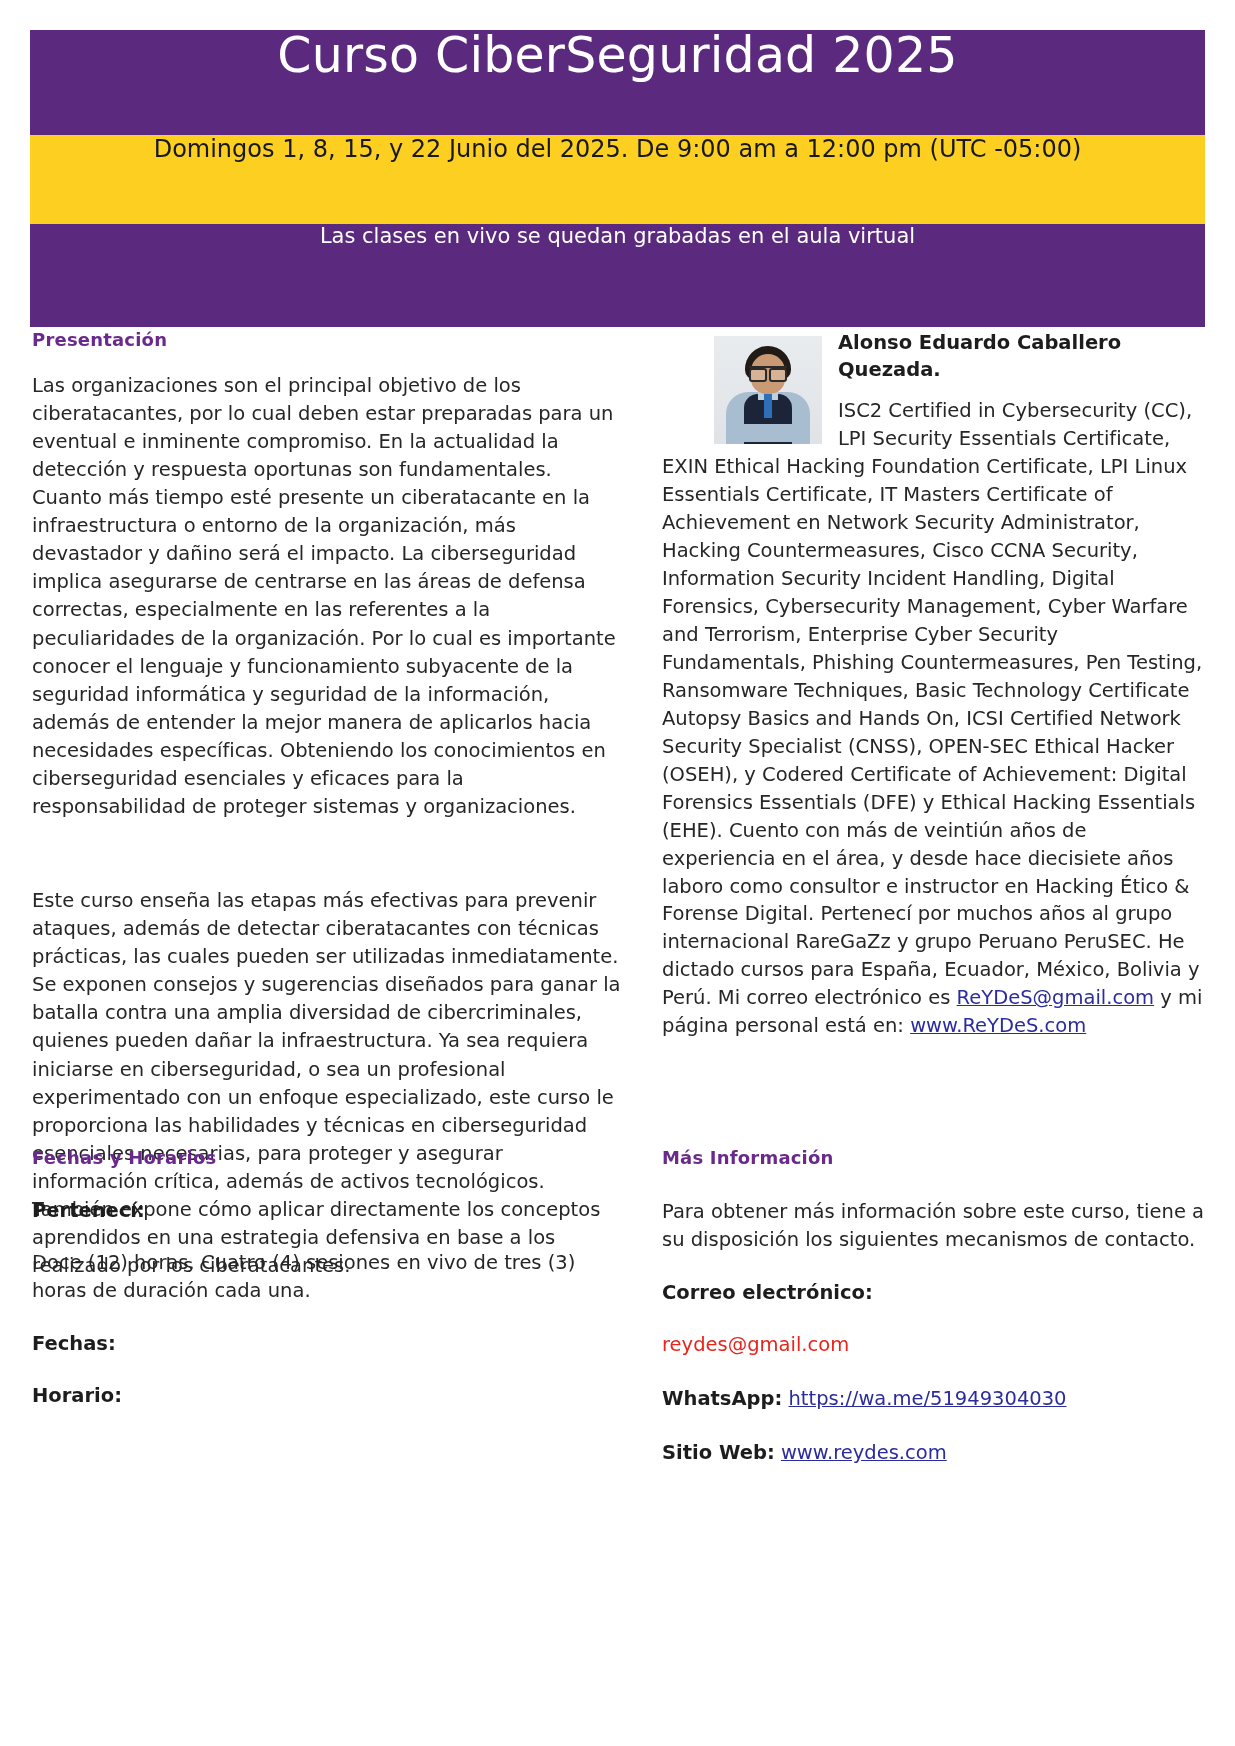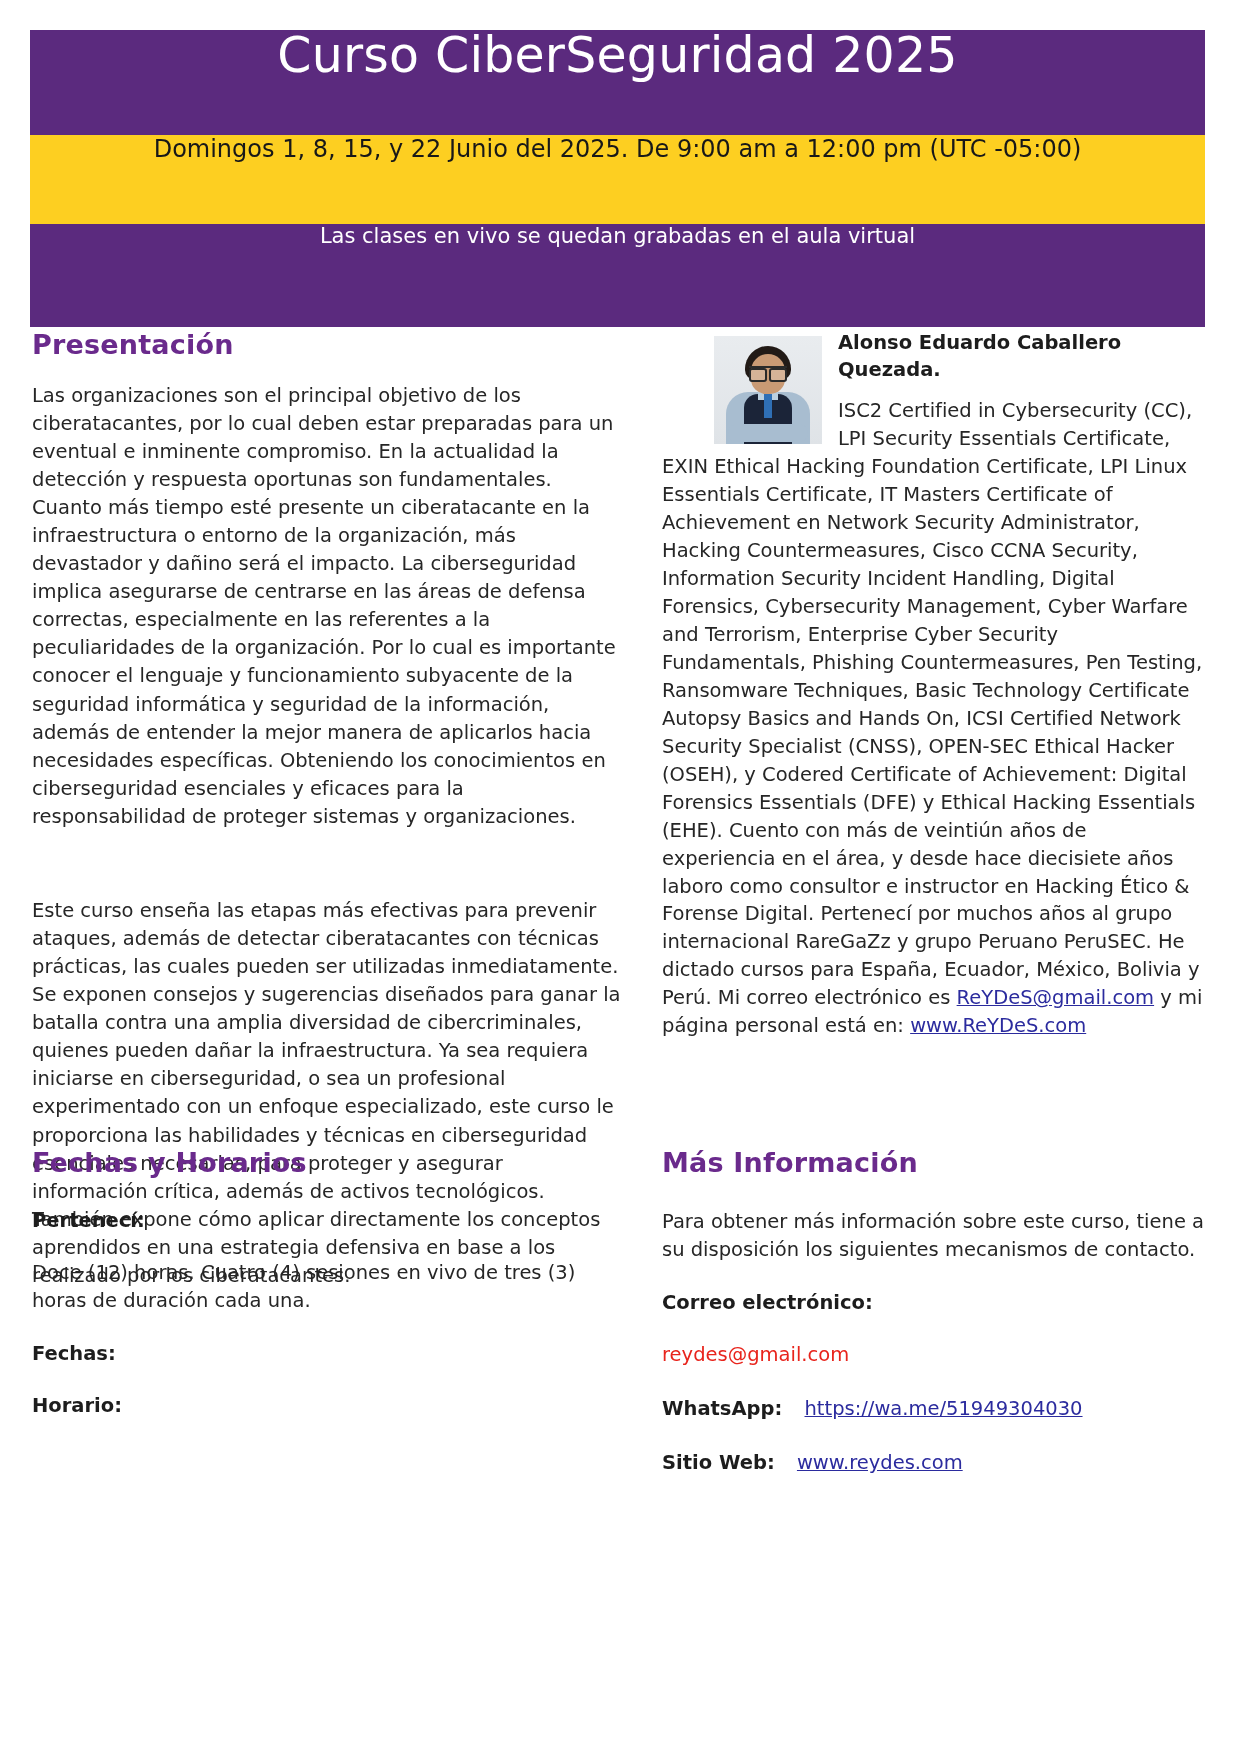--- a/index.html
+++ b/index.html
@@ -83,21 +83,21 @@
   }
   #right-column {
     width: 595px;
     padding-left: 22px;
     padding-right: 30px;
     box-sizing: border-box;
   }
 
   h2.section-heading {
     color: #6a2a8c;
-    font-size: 27px;
+    font-size: 18px;
     font-weight: bold;
     margin: 0 0 22px 0;
     line-height: 1.1;
     letter-spacing: 0.2px;
   }
   p.body-text {
     font-size: 19.5px;
     line-height: 1.44;
     margin: 0 0 10px 0;
     color: #262626;
@@ -213,21 +213,20 @@
     color: #2b2b9e;
     text-decoration: underline;
   }
   a.link-red {
     color: #e8241c;
     text-decoration: none;
   }
   a.link-blue {
     color: #2b2b9e;
     text-decoration: underline;
-    margin-left: 16px;
   }
 
   .label-bold {
     font-size: 19.5px;
     font-weight: bold;
     margin: 0 0 26px 0;
     color: #1d1d1d;
     line-height: 1.3;
   }
   .value-line {

